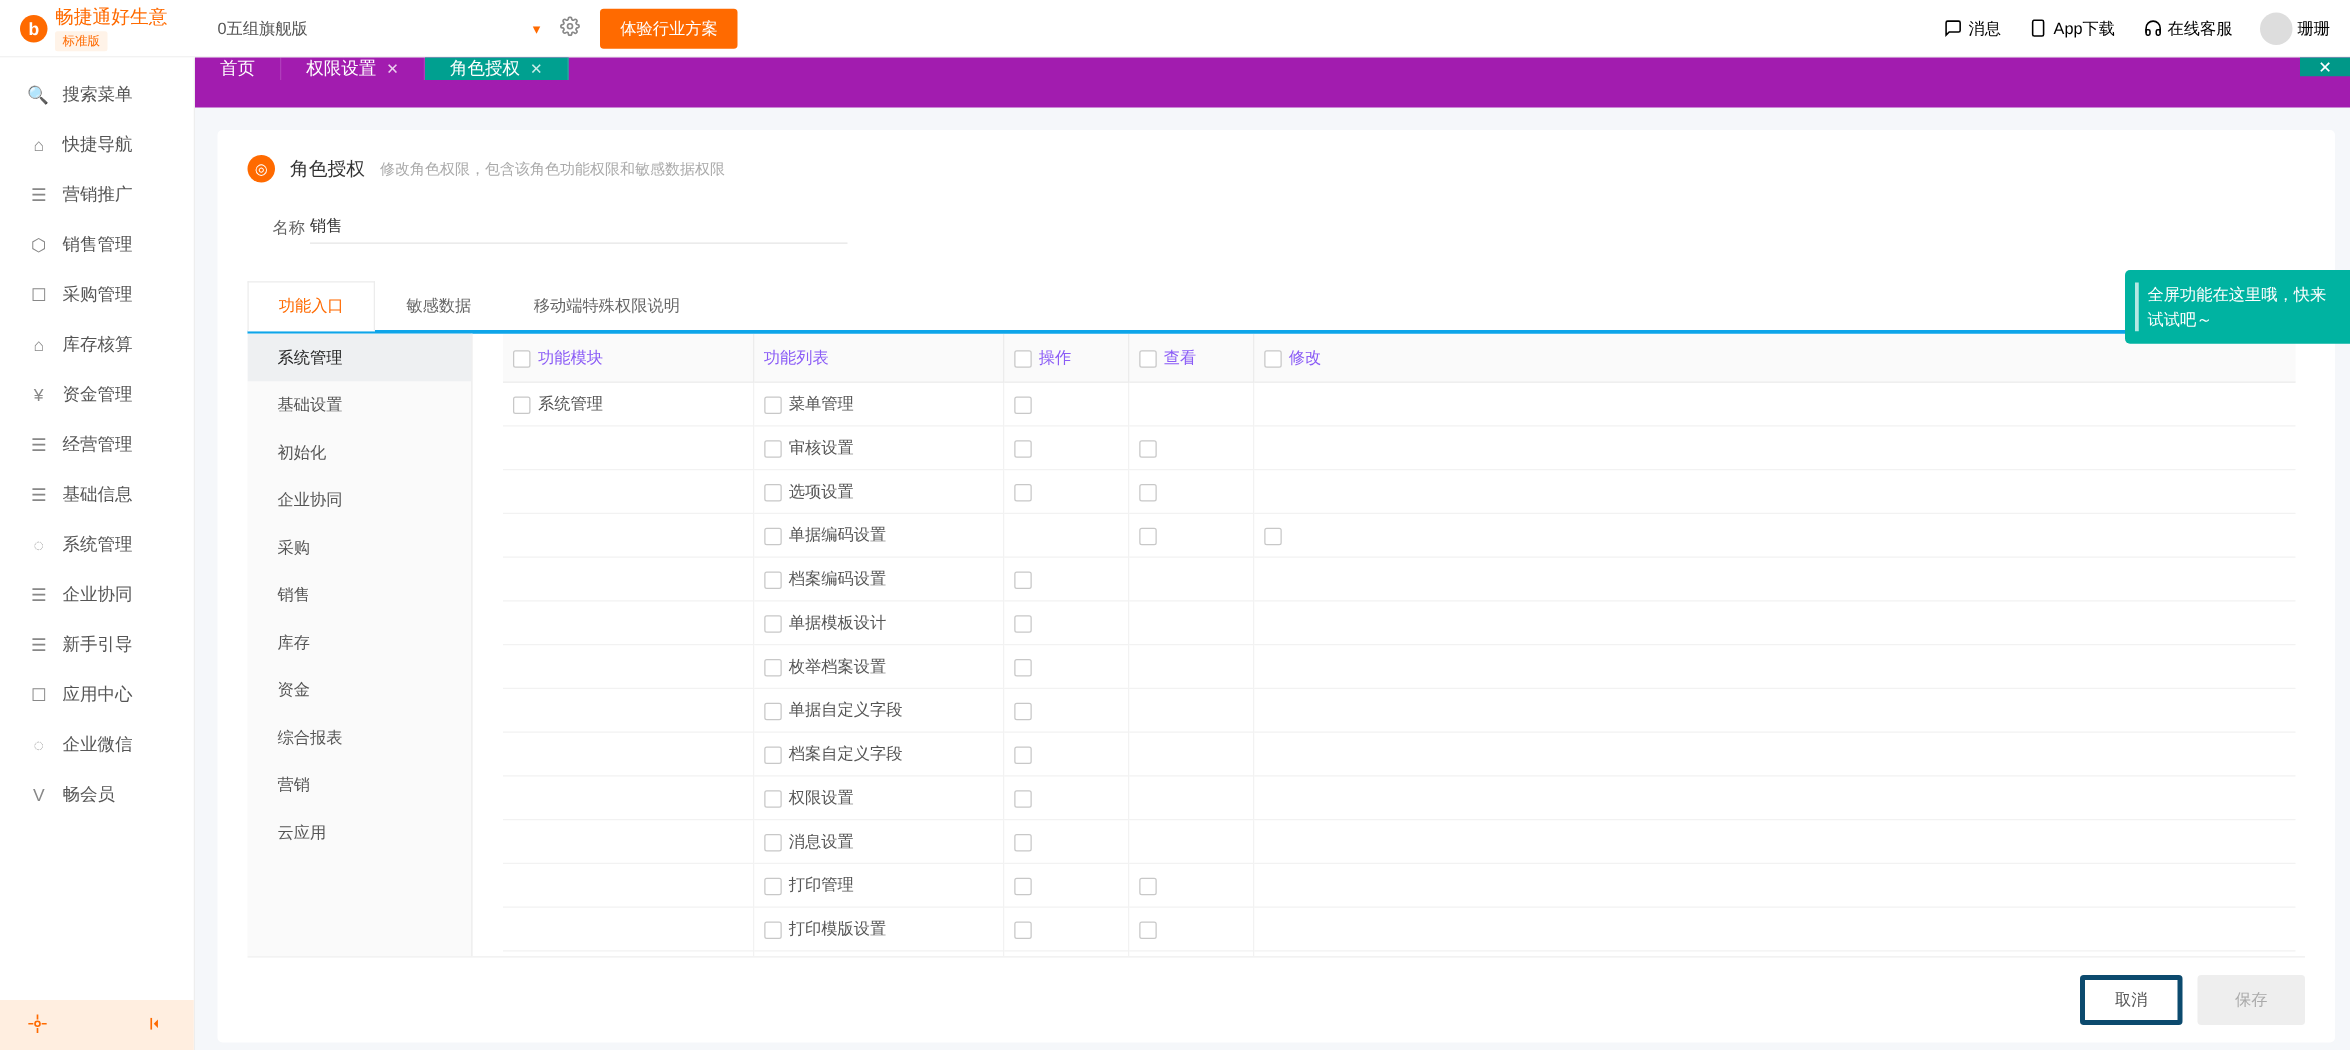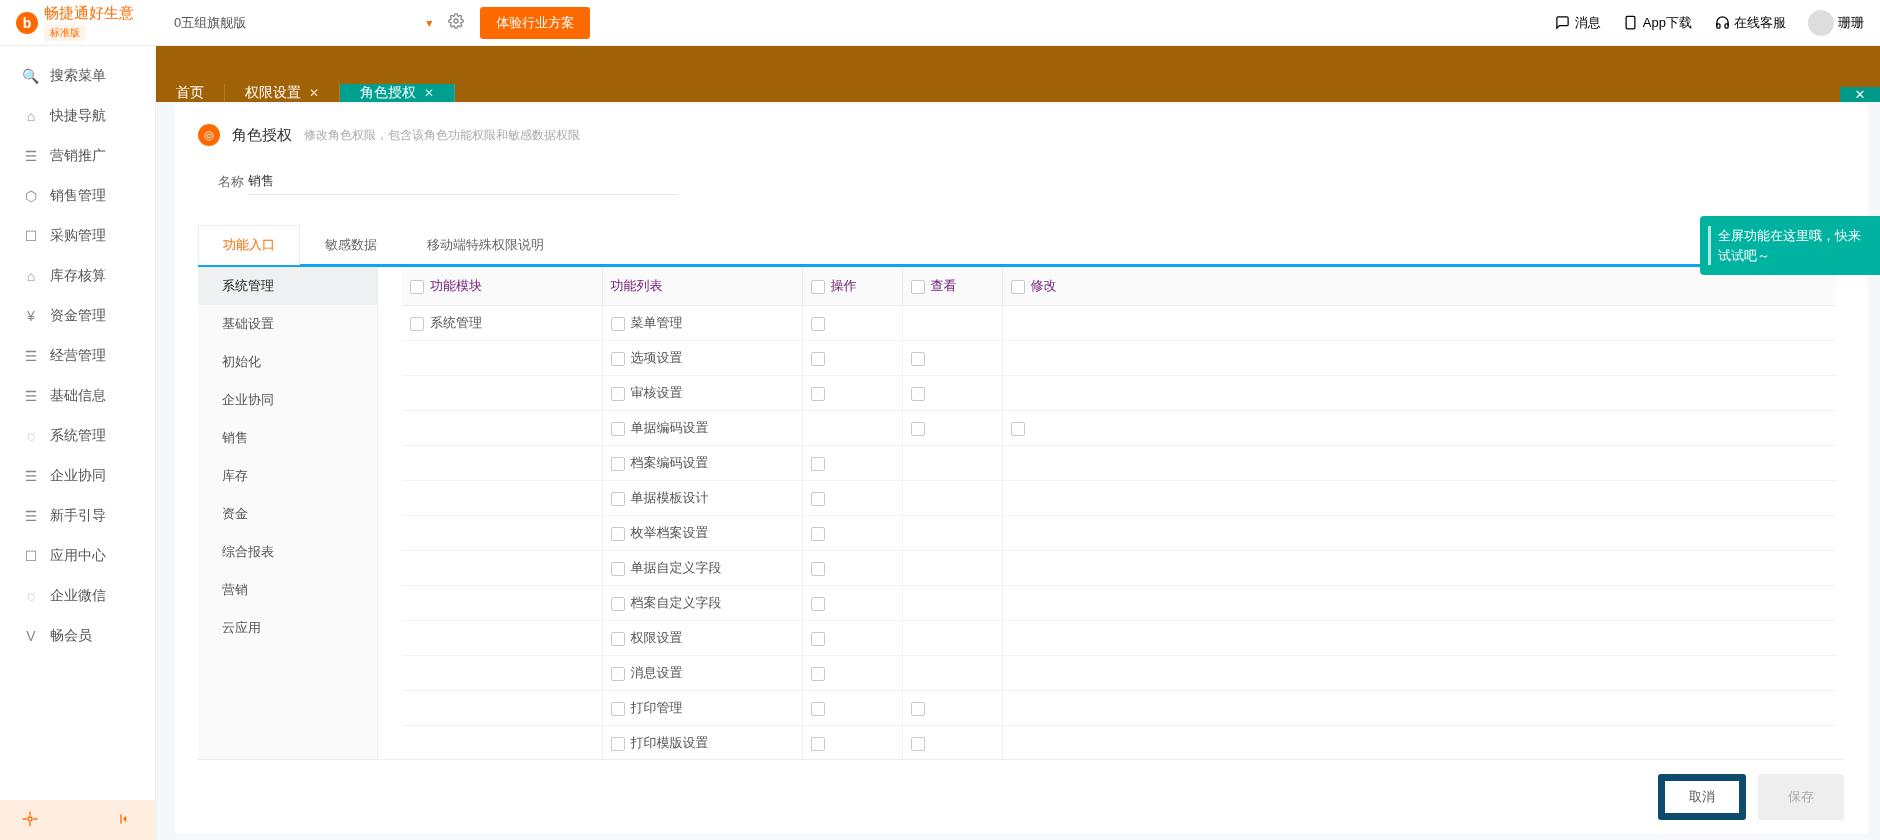--- a/index.html
+++ b/index.html
@@ -23,21 +23,21 @@
 
 
 .sidebar { position:absolute; left:0; top:46px; width:156px; bottom:0; background:#fff; border-right:1px solid #eee; }
 .sidebar .menu { list-style:none; padding:10px 0; }
 .sidebar .menu li { display:flex; align-items:center; gap:10px; padding:11px 22px; color:#555; font-size:14px; cursor:pointer; }
 .side-icon { width:18px; height:18px; display:inline-flex; align-items:center; justify-content:center; color:#888; }
 .sidebar-footer { position:absolute; bottom:0; left:0; right:0; height:40px; background:#ffeee0; display:flex; align-items:center; justify-content:space-between; padding:0 22px; }
 .sidebar-footer span { color:#ff6a00; cursor:pointer; }
 
 
-.tabs { position:absolute; left:156px; top:46px; right:0; height:56px; background:#a16207; display:flex; align-items:flex-end; }
+.tabs { position:absolute; left:156px; top:46px; right:0; height:40px; background:#a21caf; display:flex; align-items:flex-start; }
 .tab { display:flex; align-items:center; padding:0 20px; color:#fff; font-size:14px; cursor:pointer; border-right:1px solid rgba(255,255,255,0.15); gap:8px; }
 .tab.active { background:#00a090; }
 .tab-close { font-size:12px; opacity:.8; }
 .tabs-close-all { margin-left:auto; width:40px; display:flex; align-items:center; justify-content:center; color:#fff; background:#009888; cursor:pointer; }
 
 
 .content { position:absolute; left:156px; top:86px; right:0; bottom:0; overflow:hidden; }
 .panel { margin:18px 12px 0 18px; background:#fff; border-radius:4px; padding:20px 24px 0 24px; position:relative; height:calc(100% - 24px); display:flex; flex-direction:column; }
 .panel-head { display:flex; align-items:center; gap:12px; margin-bottom:22px; }
 .head-icon { width:22px; height:22px; border-radius:50%; background:#ff6a00; color:#fff; display:flex; align-items:center; justify-content:center; font-size:12px; }
@@ -51,31 +51,31 @@
 .subtab { padding:10px 24px; color:#666; font-size:13px; cursor:pointer; border:1px solid transparent; border-bottom:none; margin-bottom:-1px; }
 .subtab.active { color:#ff6a00; border-color:#ececec; border-bottom:1px solid #fff; background:#fff; }
 
 .table-area { flex:1; display:flex; min-height:0; }
 .cat-list { width:180px; border-right:1px solid #ececec; background:#fafafa; overflow:auto; }
 .cat-list .cat { padding:10px 24px; font-size:13px; color:#555; cursor:pointer; }
 .cat-list .cat.active { background:#eef0f2; color:#222; }
 
 .grid-wrap { flex:1; overflow:auto; position:relative; padding-left:24px; padding-right:8px; }
 .grid { width:100%; border-collapse:collapse; font-size:13px; }
-.grid th { text-align:left; font-weight:normal; color:#701a75; padding:10px 8px; background:#fafafa; border-bottom:1px solid #ececec; border-right:1px solid #ececec; }
+.grid th { text-align:left; font-weight:normal; color:#8b5cf6; padding:10px 8px; background:#fafafa; border-bottom:1px solid #ececec; border-right:1px solid #ececec; }
 .grid td { padding:8px 8px; border-bottom:1px solid #f2f2f2; border-right:1px solid #f2f2f2; color:#555; }
 .grid th:last-child, .grid td:last-child { border-right:none; }
 .grid .col-mod { width:200px; }
 .grid .col-list { width:200px; }
 .grid .col-op { width:100px; }
 .grid .col-view { width:100px; }
 .cb { width:14px; height:14px; border:1px solid #c8c8c8; display:inline-block; vertical-align:middle; margin-right:6px; background:#fff; border-radius:2px; cursor:pointer; }
 
 .panel-footer { border-top:1px solid #eee; padding:14px 0; display:flex; justify-content:flex-end; gap:12px; }
-.btn-plain { background:#fff; border:7px solid #0c4a6e; color:#555; padding:7px 24px; border-radius:3px; cursor:pointer; font-size:13px; }
+.btn-plain { background:#fff; border:4px solid #0c4a6e; color:#555; padding:7px 24px; border-radius:3px; cursor:pointer; font-size:13px; }
 .btn-save { background:#eee; color:#aaa; border:none; padding:7px 30px; border-radius:3px; font-size:13px; }
 
 .tip { position:absolute; right:0; top:130px; background:#00b3a1; color:#fff; font-size:13px; padding:10px 10px 10px 18px; border-radius:4px 0 0 4px; max-width:180px; line-height:1.5; }
 .tip::before { content:""; position:absolute; left:8px; top:10px; bottom:10px; width:3px; background:rgba(255,255,255,.7); }
 </style>
 </head>
 <body>
 
 <div class="topbar">
   <div class="logo">
@@ -235,20 +235,21 @@
         <div class="subtab active">功能入口</div>
         <div class="subtab">敏感数据</div>
         <div class="subtab">移动端特殊权限说明</div>
       </div>
     <div class="table-area">
       <div class="cat-list" id="cat-list">
           <div class="cat active">系统管理</div>
           <div class="cat">基础设置</div>
           <div class="cat">初始化</div>
           <div class="cat">企业协同</div>
+          <div class="cat">采购</div>
           <div class="cat">销售</div>
           <div class="cat">库存</div>
           <div class="cat">资金</div>
           <div class="cat">综合报表</div>
           <div class="cat">营销</div>
           <div class="cat">云应用</div>
         </div>
       <div class="grid-wrap">
         <table class="grid">
           <thead>
@@ -263,28 +264,28 @@
           <tbody id="grid-body">
               <tr>
                 <td><span class="cb"></span><span>系统管理</span></td>
                 <td><span class="cb"></span><span>菜单管理</span></td>
                 <td><span class="cb"></span></td>
                 <td></td>
                 <td></td>
               </tr>
               <tr>
                 <td></td>
+                <td><span class="cb"></span><span>审核设置</span></td>
+                <td><span class="cb"></span></td>
+                <td><span class="cb"></span></td>
+                <td></td>
+              </tr>
+              <tr>
+                <td></td>
                 <td><span class="cb"></span><span>选项设置</span></td>
-                <td><span class="cb"></span></td>
-                <td><span class="cb"></span></td>
-                <td></td>
-              </tr>
-              <tr>
-                <td></td>
-                <td><span class="cb"></span><span>审核设置</span></td>
                 <td><span class="cb"></span></td>
                 <td><span class="cb"></span></td>
                 <td></td>
               </tr>
               <tr>
                 <td></td>
                 <td><span class="cb"></span><span>单据编码设置</span></td>
                 <td></td>
                 <td><span class="cb"></span></td>
                 <td><span class="cb"></span></td>

